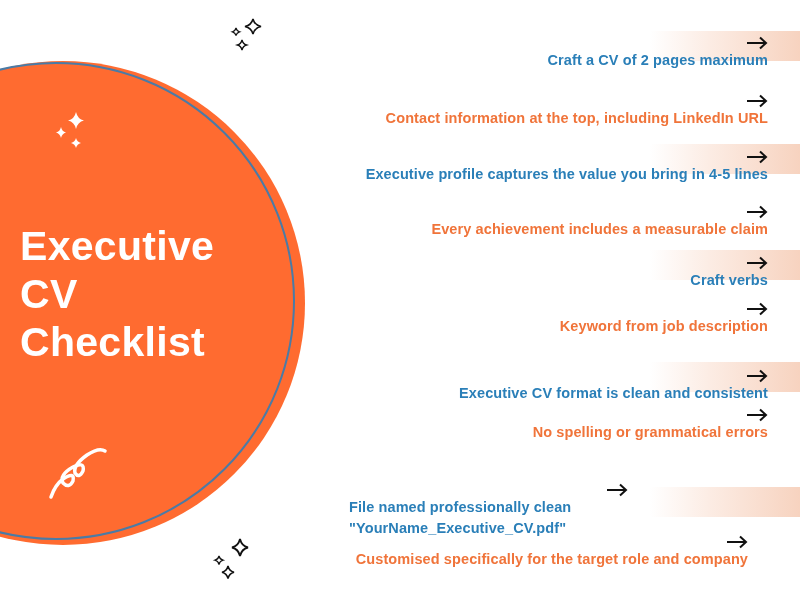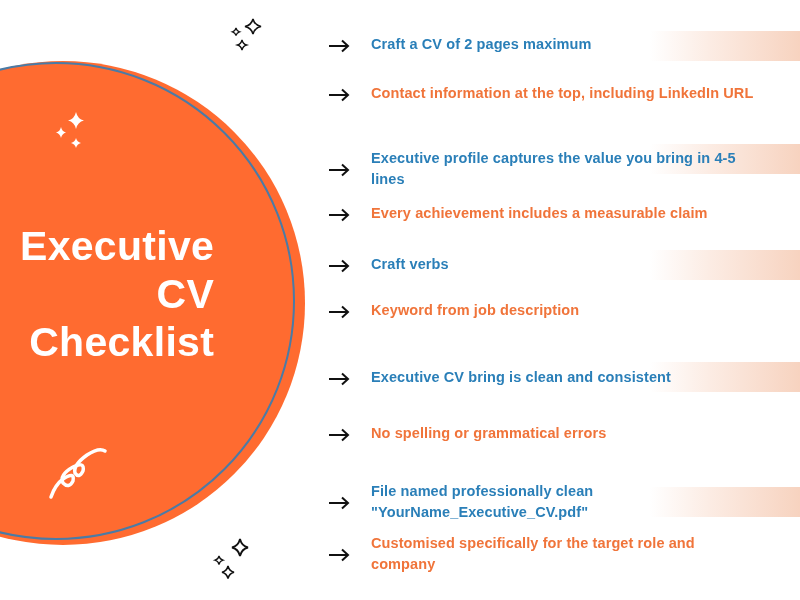--- a/index.html
+++ b/index.html
@@ -38,39 +38,39 @@
     }
     .title {
       position: absolute;
       left: 20px;
       top: 222px;
       color: #ffffff;
       font-weight: bold;
       font-size: 41px;
       line-height: 48px;
       letter-spacing: 0.3px;
-      text-align: right;
     }
     .title div { white-space: nowrap; }
     .deco {
       position: absolute;
     }
     .band {
       position: absolute;
       left: 650px;
       width: 150px;
       height: 30px;
       background: linear-gradient(to right, rgba(246, 200, 176, 0) 0%, rgba(246, 200, 176, 0.35) 40%, rgba(244, 196, 170, 0.75) 100%);
     }
     .item {
       position: absolute;
       left: 328px;
       width: 440px;
       display: flex;
-      align-items: center;
+      align-items: flex-end;
+      flex-direction: column;
     }
     .arrow {
       width: 22px;
       height: 14px;
       margin-top: 2px;
       flex: 0 0 auto;
     }
     .item-text {
       margin-left: 21px;
       font-weight: bold;
@@ -123,21 +123,21 @@
   <div class="band" style="top:362px"></div>
   <div class="band" style="top:487px"></div>
 
   <div class="item" style="top:34px">
     <svg class="arrow" viewBox="0 0 22 14">
         <path d="M1 7 H20 M14 1.5 L20 7 L14 12.5" fill="none" stroke="#111" stroke-width="2"></path>
       </svg>
     <span class="item-text blue">Craft a CV of 2 pages maximum</span>
   </div>
 
-  <div class="item" style="top:83px">
+  <div class="item" style="top:92px">
     <svg class="arrow" viewBox="0 0 22 14">
         <path d="M1 7 H20 M14 1.5 L20 7 L14 12.5" fill="none" stroke="#111" stroke-width="2"></path>
       </svg>
     <span class="item-text orange">Contact information at the top, including LinkedIn URL</span>
   </div>
 
   <div class="item" style="top:148px">
     <svg class="arrow" viewBox="0 0 22 14">
         <path d="M1 7 H20 M14 1.5 L20 7 L14 12.5" fill="none" stroke="#111" stroke-width="2"></path>
       </svg>
@@ -162,24 +162,24 @@
     <svg class="arrow" viewBox="0 0 22 14">
         <path d="M1 7 H20 M14 1.5 L20 7 L14 12.5" fill="none" stroke="#111" stroke-width="2"></path>
       </svg>
     <span class="item-text orange">Keyword from job description</span>
   </div>
 
   <div class="item" style="top:367px">
     <svg class="arrow" viewBox="0 0 22 14">
         <path d="M1 7 H20 M14 1.5 L20 7 L14 12.5" fill="none" stroke="#111" stroke-width="2"></path>
       </svg>
-    <span class="item-text blue">Executive CV bring is clean and consistent</span>
+    <span class="item-text blue">Executive CV format is clean and consistent</span>
   </div>
 
-  <div class="item" style="top:423px">
+  <div class="item" style="top:406px">
     <svg class="arrow" viewBox="0 0 22 14">
         <path d="M1 7 H20 M14 1.5 L20 7 L14 12.5" fill="none" stroke="#111" stroke-width="2"></path>
       </svg>
     <span class="item-text orange">No spelling or grammatical errors</span>
   </div>
 
   <div class="item" style="top:481px; width:300px">
     <svg class="arrow" viewBox="0 0 22 14">
         <path d="M1 7 H20 M14 1.5 L20 7 L14 12.5" fill="none" stroke="#111" stroke-width="2"></path>
       </svg>

